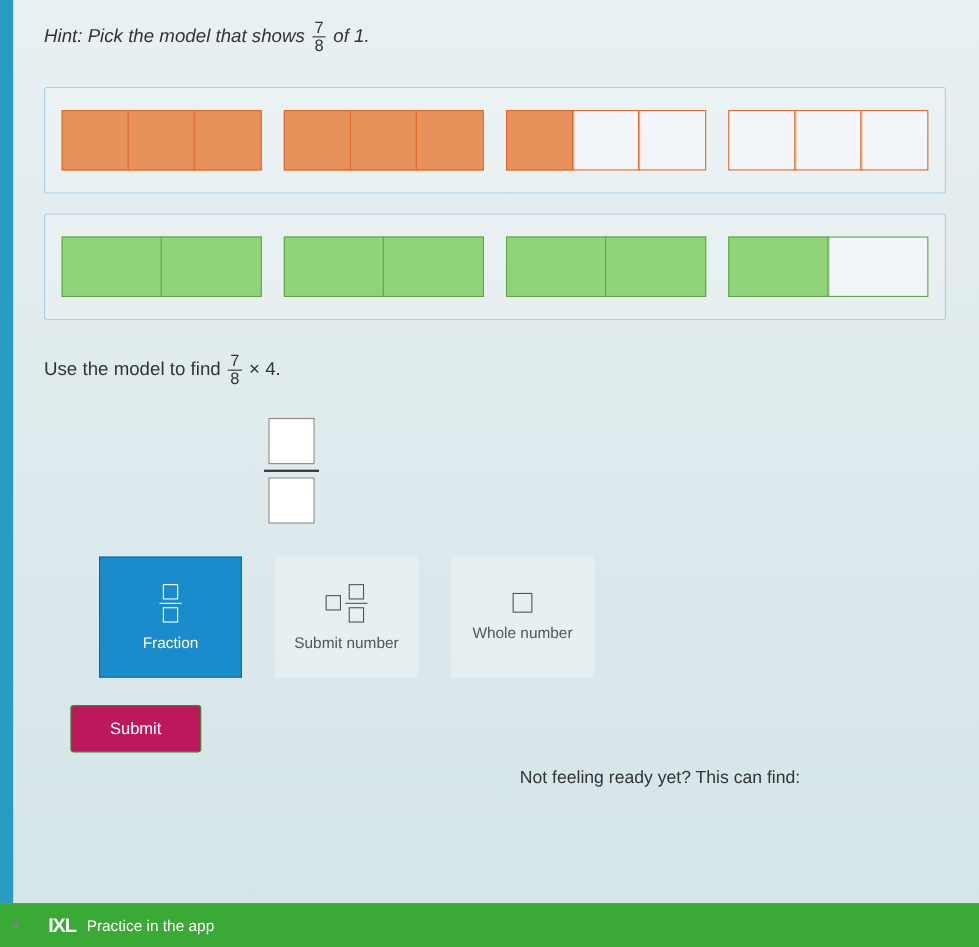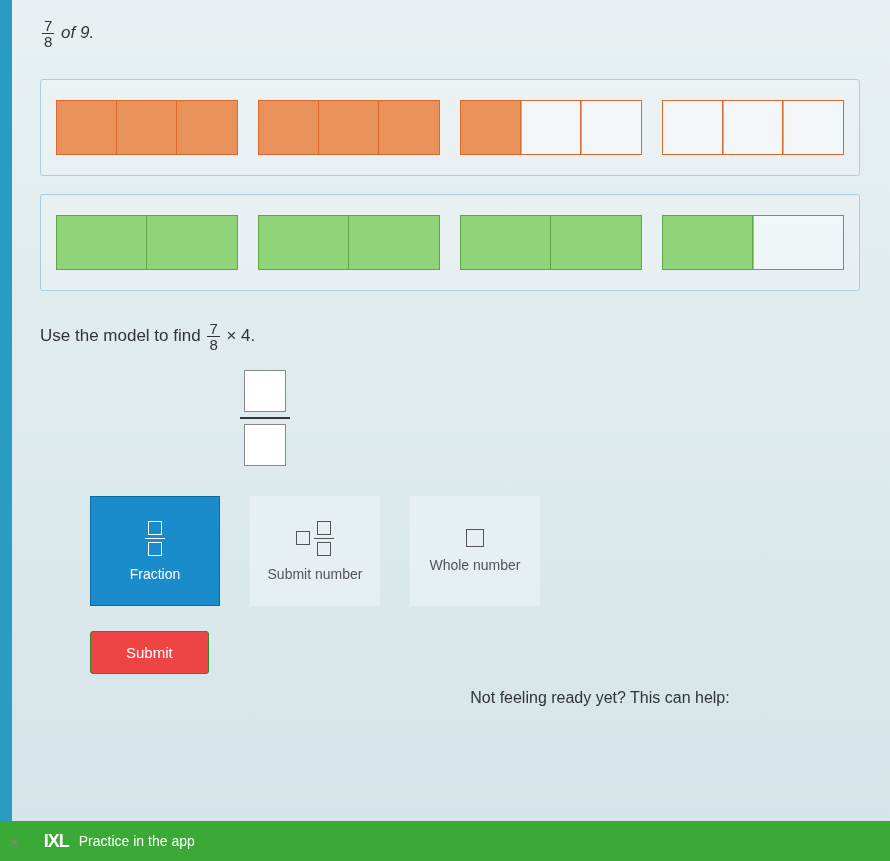--- a/index.html
+++ b/index.html
@@ -61,21 +61,21 @@
     .cell:first-child { margin-left: 0; }
     .orange-border { border-color: #d96a2b; }
     .orange-fill { background: #e8915a; }
     .green-border { border-color: #5ca644; }
     .green-fill { background: #8fd479; }
     .empty-fill { background: rgba(255,255,255,0.4); }
 
     .instruction {
       font-size: 17px;
       color: #333;
-      margin: 30px 0 18px 0;
+      margin: 30px 0 28px 0;
     }
     .answer-area {
       margin-left: 200px;
       margin-bottom: 30px;
     }
     .answer-frac {
       display: flex;
       flex-direction: column;
       align-items: center;
       width: 50px;
@@ -131,23 +131,23 @@
     }
     .tiny-line {
       width: 20px; border-top: 1.5px solid currentColor;
     }
     .type-icon-mixed {
       display: flex;
       align-items: center;
       gap: 4px;
     }
     .submit-btn {
-      margin-left: 50px;
+      margin-left: 24px;
       padding: 12px 35px;
-      background: #ef4444;
+      background: #be185d;
       color: #fff;
       border: 1px solid #2d8a29;
       border-radius: 3px;
       font-size: 15px;
       cursor: pointer;
     }
     .help-section {
       text-align: center;
       margin: 15px 0 0 300px;
       color: #333;
@@ -180,25 +180,26 @@
     }
   </style>
 </head>
 <body>
 
 <div class="left-edge"></div>
 
 <div class="content">
 
   <div class="hint-line">
+    <span>Hint: Pick the model that shows </span>
     <span class="frac-inline">
       <span class="num">7</span>
       <span class="den">8</span>
     </span>
-    <span> of 9.</span>
+    <span> of 1.</span>
   </div>
 
   <div class="model-box" id="model-row-1">
       <div class="bar-group">
         <div class="cell orange-border orange-fill"></div>
         <div class="cell orange-border orange-fill"></div>
         <div class="cell orange-border orange-fill"></div>
       </div>
       <div class="bar-group">
         <div class="cell orange-border orange-fill"></div>
@@ -274,21 +275,21 @@
     </div>
     <div class="type-btn">
       <div class="tiny-box" style="width:18px;height:18px;"></div>
       <span style="">Whole number</span>
     </div>
   </div>
 
   <button class="submit-btn">Submit</button>
 
   <div class="help-section">
-    <div>Not feeling ready yet? This can help:</div>
+    <div>Not feeling ready yet? This can find:</div>
   </div>
 
 </div>
 
 <div class="footer">
   <span class="close-x">×</span>
   <span class="logo">IXL</span>
   <span>Practice in the app</span>
 </div>
 

